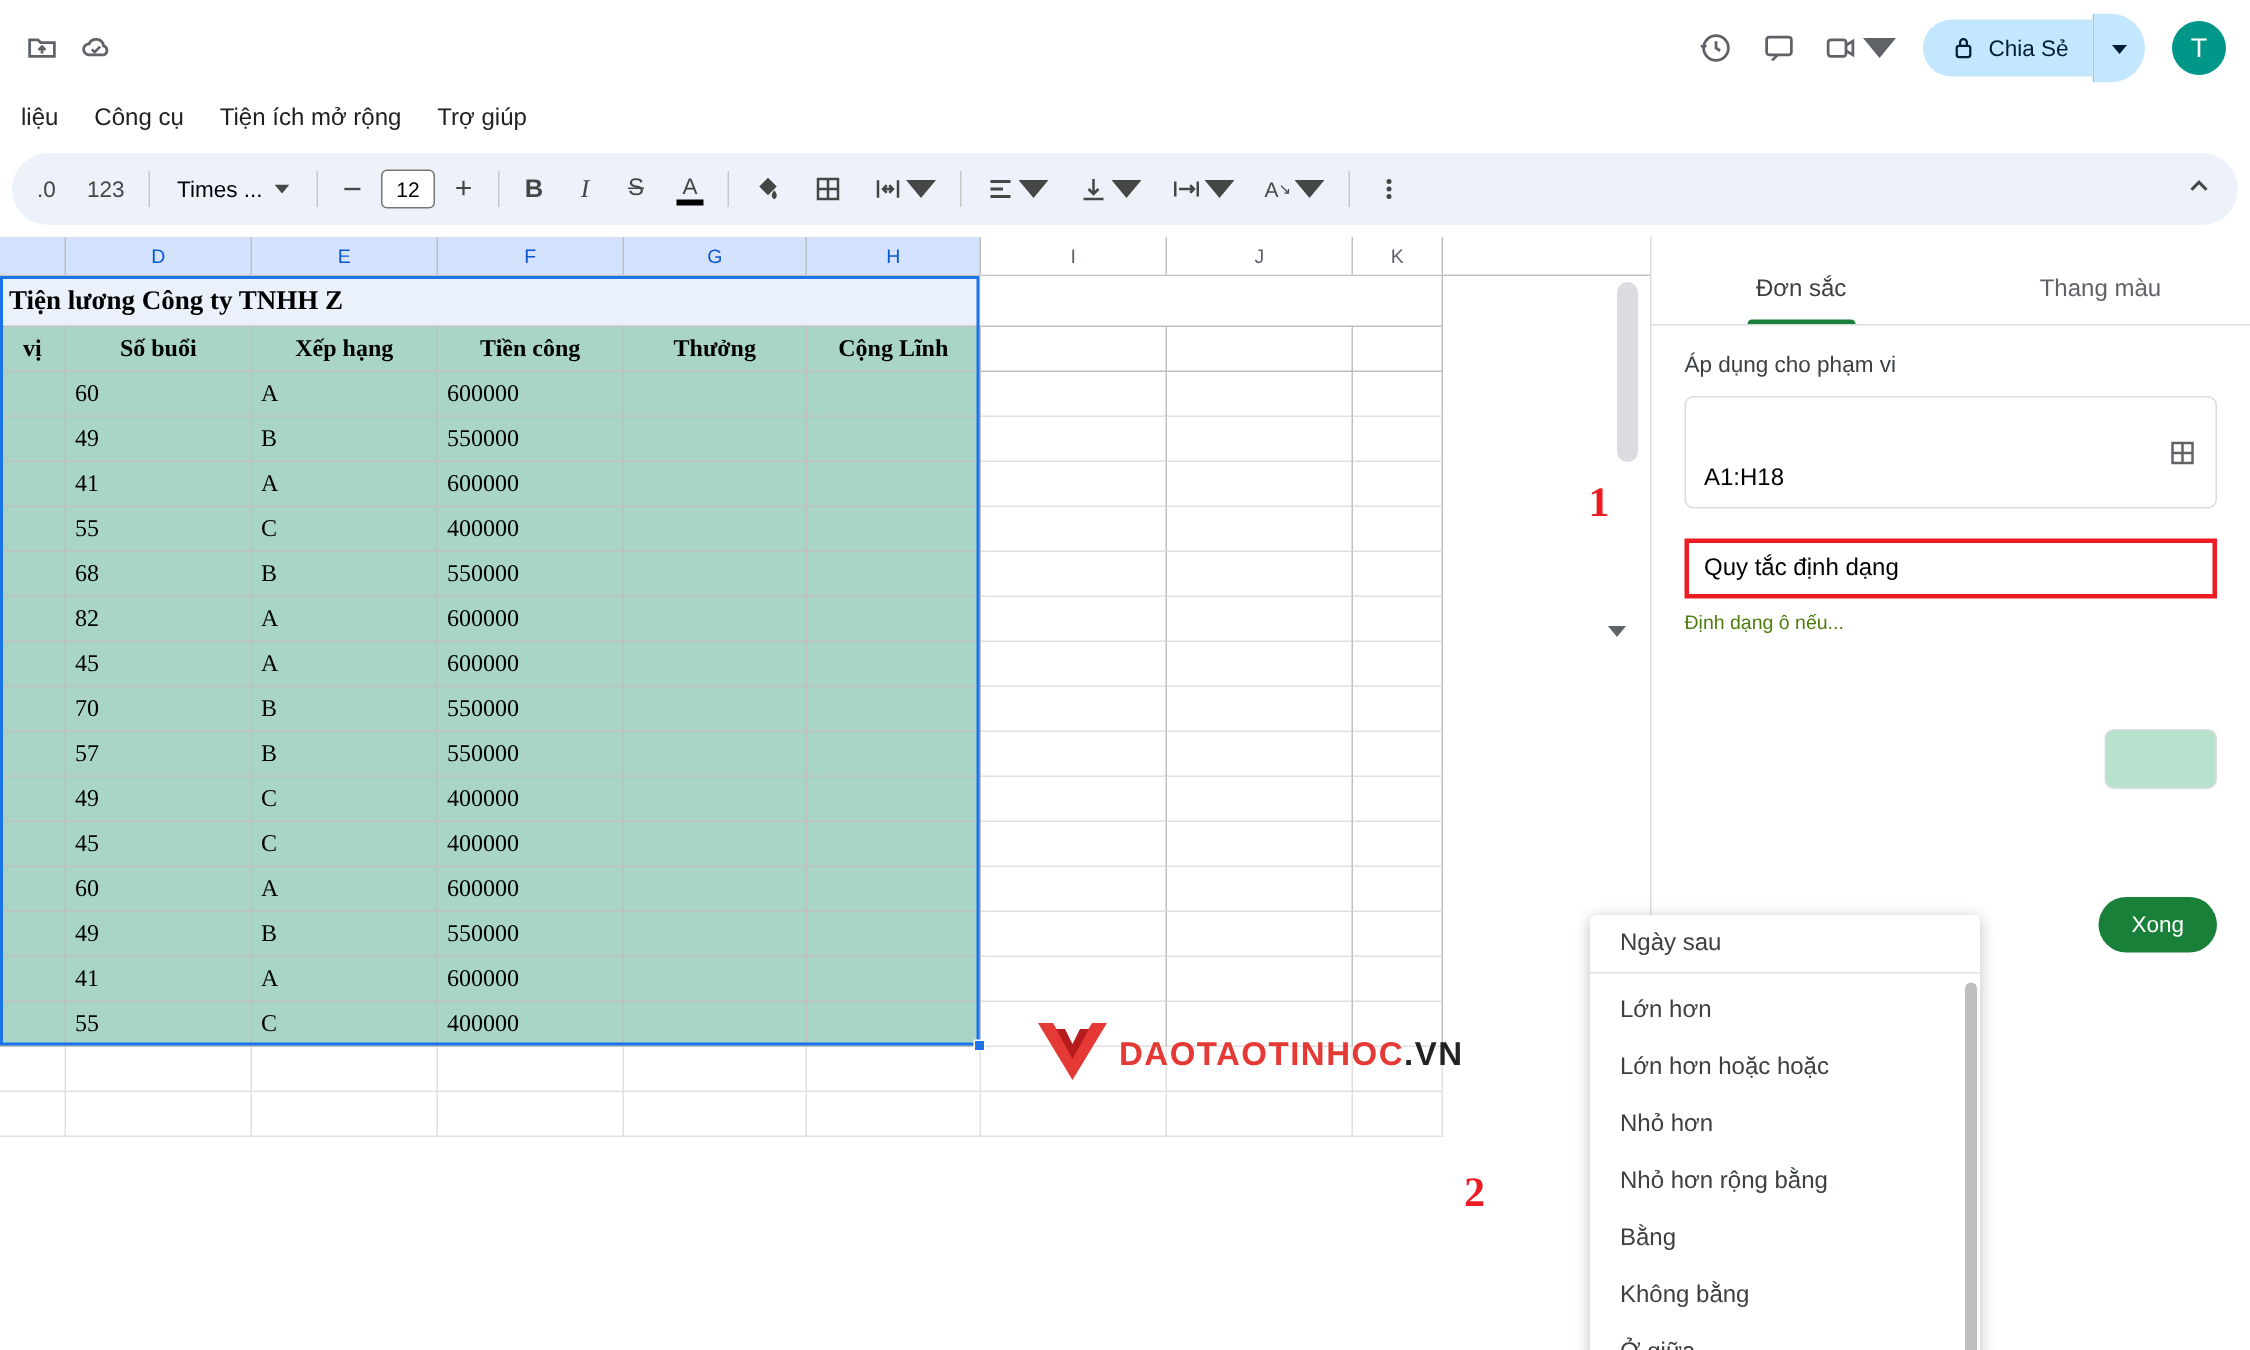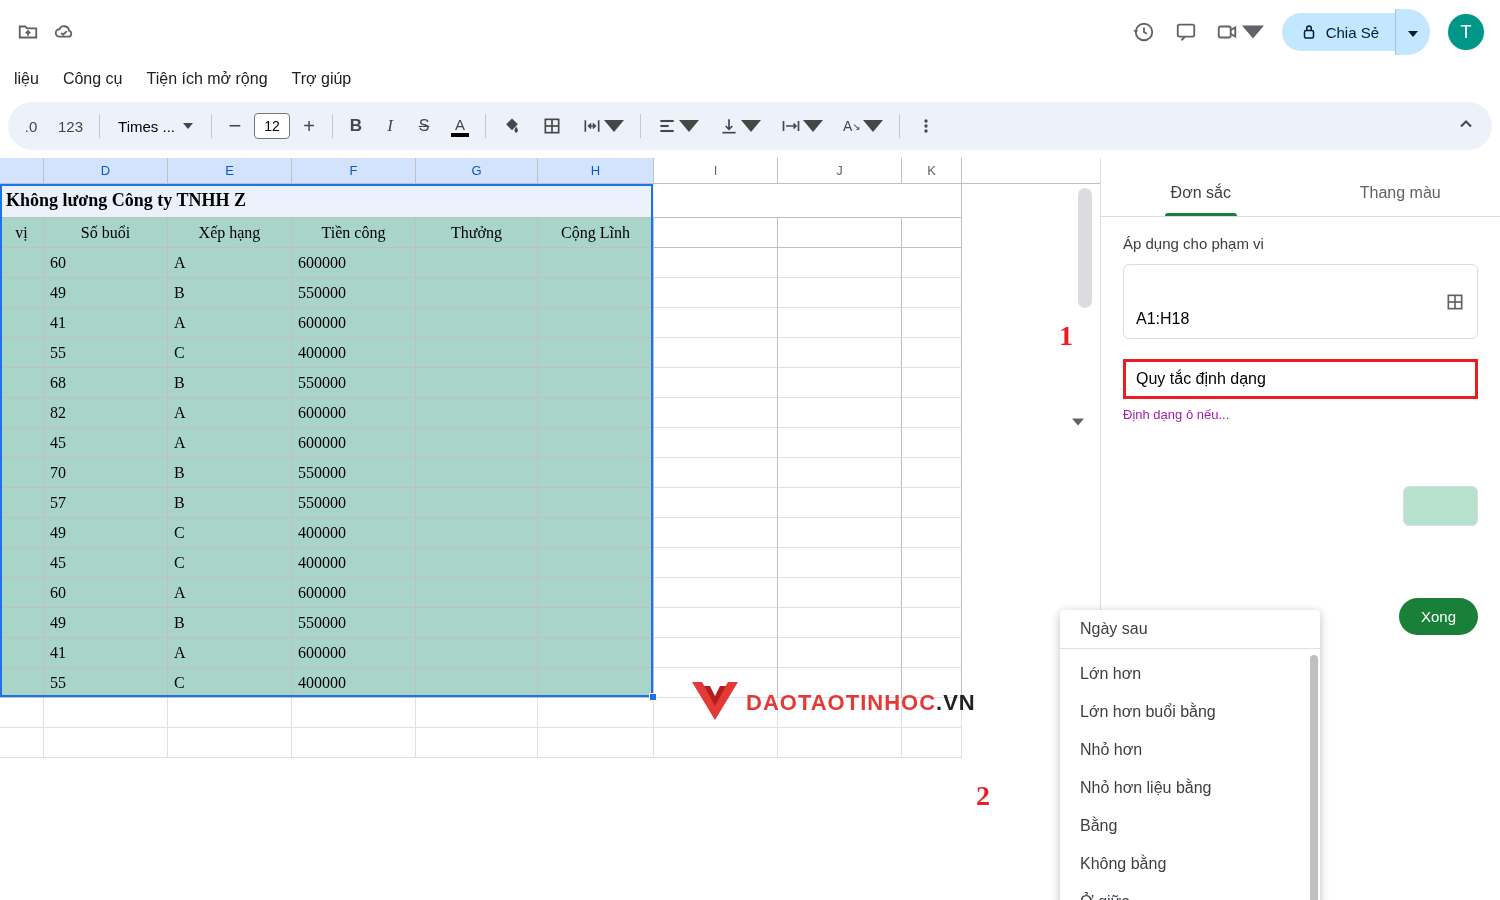--- a/index.html
+++ b/index.html
@@ -30,41 +30,41 @@
   .main { display: flex; height: calc(100% - 170px); }
   .grid-area { flex: 1; overflow: hidden; position: relative; }
   .col-headers { display: flex; height: 26px; background: #fff; border-bottom: 1px solid #c0c0c0; }
   .col-h { border-right: 1px solid #c0c0c0; display: flex; align-items: center; justify-content: center; font-size: 13px; color: #5f6368; background: #fff; }
   .col-h.sel { background: #d3e3fd; color: #0b57d0; }
   .grid-rows { position: relative; }
   .row { display: flex; height: 30px; }
   .cell { border-right: 1px solid #c0c0c0; border-bottom: 1px solid #c0c0c0; padding: 2px 6px; display: flex; align-items: center; font-size: 16px; font-family: "Times New Roman", serif; overflow: hidden; white-space: nowrap; }
   .title-row .cell { border-right: none; font-weight: bold; font-size: 18px; }
   .title-row .cell:last-child { border-right: 1px solid #c0c0c0; }
-  .hdr-row .cell { font-weight: normal; text-align: center; justify-content: center; }
+  .hdr-row .cell { font-weight: bold; text-align: center; justify-content: center; }
   .sel-bg { background: #a8d5c8; }
   .sel-range { position: absolute; border: 2px solid #1a73e8; pointer-events: none; }
   .sel-handle { position: absolute; width: 8px; height: 8px; background: #1a73e8; border: 1px solid #fff; border-radius: 1px; pointer-events: none; }
   .vscroll { position: absolute; right: 8px; top: 30px; width: 14px; height: 600px; }
   .vthumb { width: 14px; height: 120px; background: #dadce0; border-radius: 8px; }
   
   .sidepanel { width: 400px; border-left: 1px solid #dadce0; padding: 14px 0 0 0; display: flex; flex-direction: column; position: relative; }
   .sp-header { display: flex; align-items: center; justify-content: space-between; padding: 6px 18px 14px 22px; }
   .sp-title { font-size: 17px; color: #202124; }
   .sp-close { cursor: pointer; color: #5f6368; font-size: 18px; padding: 4px; }
   .sp-tabs { display: flex; border-bottom: 1px solid #dadce0; }
   .sp-tab { flex: 1; text-align: center; padding: 12px 0 14px 0; font-size: 16px; color: #5f6368; cursor: pointer; position: relative; }
   .sp-tab.active { color: #404040; font-weight: 500; }
   .sp-tab.active::after { content: ''; position: absolute; bottom: 0; left: 50%; transform: translateX(-50%); width: 72px; height: 3px; background: #188038; border-radius: 3px 3px 0 0; }
   .sp-body { padding: 18px 22px; }
   .sp-label { font-size: 15px; color: #3c4043; margin-bottom: 12px; }
   .range-input { display: flex; align-items: center; border: 1px solid #dadce0; border-radius: 6px; padding: 10px 12px; font-size: 16px; margin-bottom: 20px; cursor: pointer; }
   .range-input span { flex: 1; margin-top: 35px; }
   .rule-box { border: 3px solid #ed1c24; padding: 8px 10px; margin-bottom: 8px; font-size: 16px; }
-  .small-label { font-size: 13px; color: #a21caf; }
+  .small-label { font-size: 13px; color: #4d7c0f; }
   .annot { position: absolute; color: #ed1c24; font-weight: bold; font-size: 28px; font-family: "Times New Roman", serif; }
   .done-btn { background: #188038; color: #fff; border-radius: 24px; padding: 10px 22px; font-size: 15px; font-weight: 500; cursor: pointer; position: absolute; right: 22px; top: 440px; }
   .preview-bar { position: absolute; right: 22px; top: 328px; width: 75px; height: 40px; background: #b7e1cd; border: 1px solid #dadce0; border-radius: 6px; }
   
   .dropdown { position: absolute; left: 38px; top: 220px; width: 260px; background: #fff; box-shadow: 0 2px 10px rgba(0,0,0,0.25); border-radius: 4px; padding: 6px 0; z-index: 10; }
   .dd-cut { padding: 4px 20px 10px 20px; font-size: 16px; color: #3c4043; border-bottom: 1px solid #e0e0e0; margin-bottom: 6px; }
   .dd-item { padding: 10px 20px; font-size: 16px; color: #3c4043; cursor: pointer; }
   .dd-scroll { position: absolute; right: 2px; top: 45px; width: 8px; height: 340px; background: rgba(0,0,0,0.25); border-radius: 4px; }
   .dd-wrap { position: absolute; left: 1022px; top: 390px; z-index: 20; }
   .dd-caret { position: absolute; right: -62px; top: 22px; color: #5f6368; }
@@ -254,21 +254,21 @@
         <div class="col-h sel" style="width: 124px;">E</div>
         <div class="col-h sel" style="width: 124px;">F</div>
         <div class="col-h sel" style="width: 122px;">G</div>
         <div class="col-h sel" style="width: 116px;">H</div>
         <div class="col-h" style="width: 124px;">I</div>
         <div class="col-h" style="width: 124px;">J</div>
         <div class="col-h" style="width: 60px;">K</div>
       </div>
     <div class="grid-rows" id="gridrows">
         <div class="row title-row" style="height: 34px;">
-          <div class="cell sel-bg" style="width: 654px; justify-content: flex-start; background: rgb(234, 241, 251);">Không lương Công ty TNHH Z</div>
+          <div class="cell sel-bg" style="width: 654px; justify-content: flex-start; background: rgb(234, 241, 251);">Tiện lương Công ty TNHH Z</div>
           <div class="cell" style="width: 124px;"></div>
           <div class="cell" style="width: 124px;"></div>
           <div class="cell" style="width: 60px;"></div>
         </div>
         <div class="row hdr-row">
           <div class="cell sel-bg" style="width: 44px; background: rgb(168, 213, 200);">vị</div>
           <div class="cell sel-bg" style="width: 124px; background: rgb(168, 213, 200);">Số buổi</div>
           <div class="cell sel-bg" style="width: 124px; background: rgb(168, 213, 200);">Xếp hạng</div>
           <div class="cell sel-bg" style="width: 124px; background: rgb(168, 213, 200);">Tiền công</div>
           <div class="cell sel-bg" style="width: 122px; background: rgb(168, 213, 200);">Thưởng</div>
@@ -494,23 +494,23 @@
     <div class="done-btn">Xong</div>
     <div class="annot" style="left:-42px; top:162px;">1</div>
   </div>
 </div>
 
 <div class="dd-wrap">
   <div class="dropdown">
     <div class="dd-cut">Ngày sau</div>
     <div id="dditems">
         <div class="dd-item">Lớn hơn</div>
-        <div class="dd-item">Lớn hơn buổi bằng</div>
+        <div class="dd-item">Lớn hơn hoặc hoặc</div>
         <div class="dd-item">Nhỏ hơn</div>
-        <div class="dd-item">Nhỏ hơn liệu bằng</div>
+        <div class="dd-item">Nhỏ hơn rộng bằng</div>
         <div class="dd-item">Bằng</div>
         <div class="dd-item">Không bằng</div>
         <div class="dd-item">Ở giữa</div>
       </div>
 
     <div class="dd-scroll"></div>
   </div>
   <div class="dd-caret">
     <svg viewBox="0 0 10 6" width="12" height="8" fill="#5f6368">
         <path d="M0 0h10L5 6z"></path>

